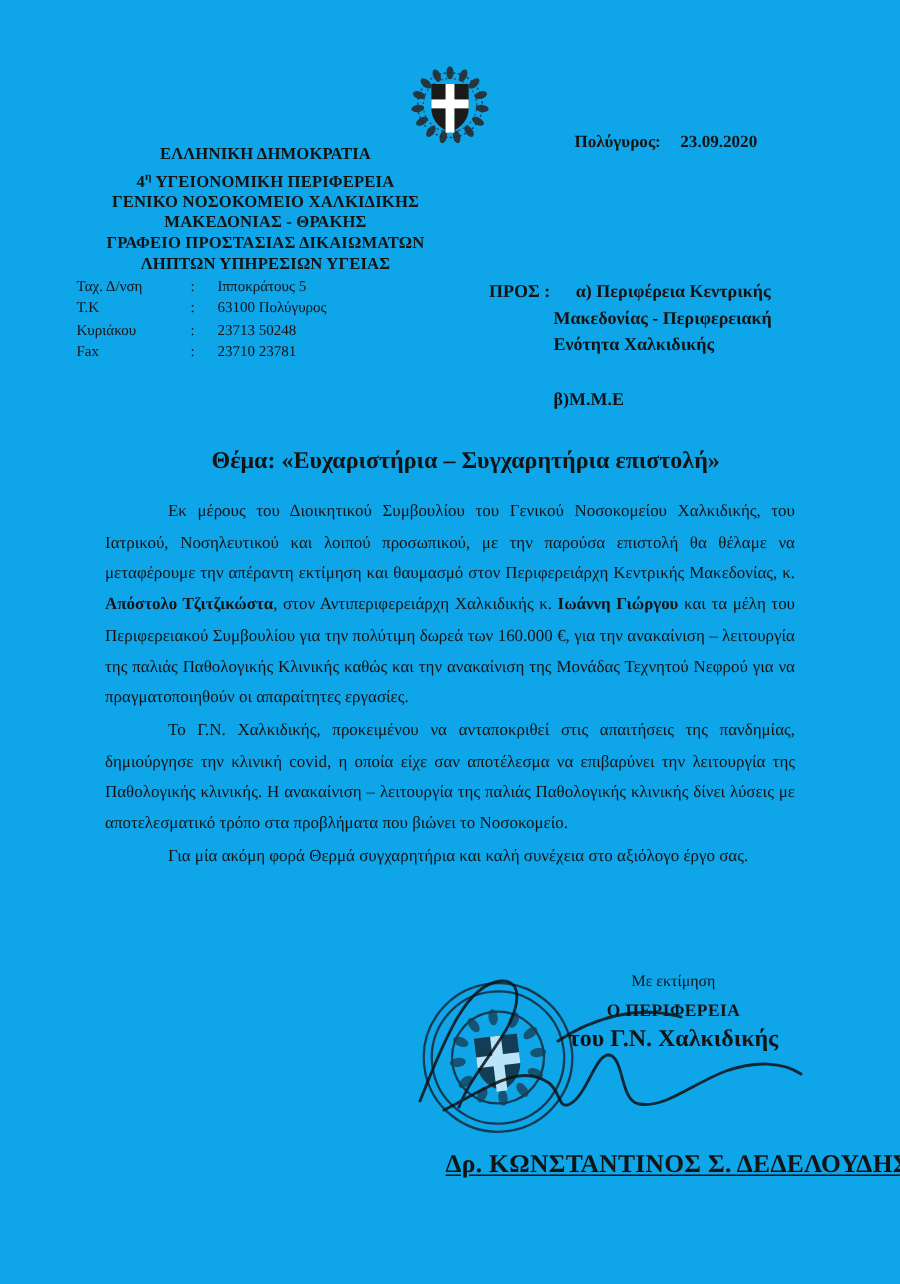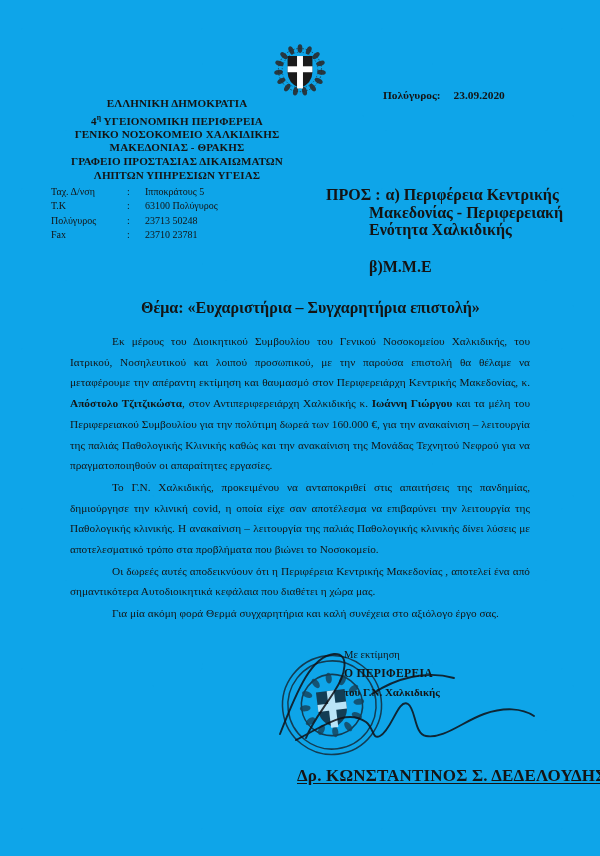--- a/index.html
+++ b/index.html
@@ -84,27 +84,27 @@
   .contact .col { width: 16px; }
   .contact .val { padding-left: 2px; }
   .contact .email-val {
     text-decoration: underline;
   }
   
   .recipient {
     position: absolute;
     top: 186px;
     left: 326px;
-    font-size: 16px;
+    font-size: 12px;
     font-weight: bold;
     line-height: 17.5px;
   }
   .recipient .r-row { display: flex; }
   .recipient .r-key { white-space: nowrap; }
-  .recipient .r-body { margin-left: 5px; }
+  .recipient .r-body { margin-left: 17px; }
   .recipient .r-indent { padding-left: 43px; }
   .recipient .r-second {
     margin-top: 19px;
     padding-left: 43px;
   }
   
   .subject {
     position: absolute;
     top: 299px;
     left: 141px;
@@ -127,31 +127,31 @@
     margin: 1px 0 0 0;
     text-indent: 42px;
   }
   .body-text b { font-weight: bold; }
   
   .sig {
     position: absolute;
     top: 645px;
     left: 344px;
     width: 210px;
-    text-align: left;
+    text-align: center;
     font-size: 10.6px;
     line-height: 19px;
   }
   .sig .sig-regards { font-weight: normal; }
   .sig .sig-title {
     font-weight: bold;
     font-size: 11.6px;
     letter-spacing: 0.3px;
   }
-  .sig .sig-sub { font-weight: bold; font-size: 11px; }
+  .sig .sig-sub { font-weight: bold; font-size: 16px; }
   .sig-name {
     position: absolute;
     top: 766px;
     left: 277px;
     font-weight: bold;
     font-size: 17px;
     letter-spacing: 0.2px;
     white-space: nowrap;
     text-decoration: underline;
     text-underline-offset: 2px;
@@ -249,21 +249,21 @@
         <td class="lbl">Ταχ. Δ/νση</td>
         <td class="col">:</td>
         <td class="val">Ιπποκράτους 5</td>
       </tr>
       <tr>
         <td class="lbl">Τ.Κ</td>
         <td class="col">:</td>
         <td class="val">63100 Πολύγυρος</td>
       </tr>
       <tr>
-        <td class="lbl">Πολύγυρος</td>
+        <td class="lbl">Κυριάκου</td>
         <td class="col">:</td>
         <td class="val">23713 50248</td>
       </tr>
       <tr>
         <td class="lbl">Fax</td>
         <td class="col">:</td>
         <td class="val">23710 23781</td>
       </tr>
     </tbody>
   </table>
@@ -276,21 +276,20 @@
     <div class="r-indent">Μακεδονίας -  Περιφερειακή</div>
     <div class="r-indent">Ενότητα Χαλκιδικής</div>
     <div class="r-second">β)Μ.Μ.Ε</div>
   </div>
 
   <div class="subject">Θέμα: «Ευχαριστήρια – Συγχαρητήρια επιστολή»</div>
 
   <div class="body-text">
     <p><span>Εκ μέρους του Διοικητικού Συμβουλίου του Γενικού Νοσοκομείου Χαλκιδικής, του Ιατρικού,  Νοσηλευτικού και λοιπού προσωπικού, με την παρούσα επιστολή θα θέλαμε να  μεταφέρουμε την απέραντη εκτίμηση και θαυμασμό στον Περιφερειάρχη      Κεντρικής      Μακεδονίας, κ. </span><b>Απόστολο Τζιτζικώστα</b><span>, στον Αντιπεριφερειάρχη Χαλκιδικής κ. </span><b>Ιωάννη Γιώργου</b><span> και τα μέλη του Περιφερειακού Συμβουλίου για την πολύτιμη δωρεά των 160.000 €, για την ανακαίνιση – λειτουργία της  παλιάς Παθολογικής Κλινικής καθώς και την ανακαίνιση της Μονάδας Τεχνητού Νεφρού για  να πραγματοποιηθούν οι απαραίτητες εργασίες.</span></p>
     <p><span>Το Γ.Ν. Χαλκιδικής, προκειμένου να ανταποκριθεί στις απαιτήσεις της πανδημίας, δημιούργησε την κλινική covid, η οποία είχε σαν αποτέλεσμα να επιβαρύνει την λειτουργία της Παθολογικής κλινικής. Η ανακαίνιση – λειτουργία της παλιάς Παθολογικής κλινικής δίνει λύσεις με αποτελεσματικό τρόπο στα προβλήματα που βιώνει το Νοσοκομείο.</span></p>
-    <p><span>Οι  δωρεές αυτές  αποδεικνύουν ότι η Περιφέρεια Κεντρικής Μακεδονίας , αποτελεί ένα από σημαντικότερα Αυτοδιοικητικά  κεφάλαια που διαθέτει η χώρα μας.</span></p>
     <p><span>Για μία ακόμη φορά Θερμά συγχαρητήρια και καλή συνέχεια στο αξιόλογο έργο σας.</span></p>
   </div>
 
   <svg class="stamp" viewBox="0 0 120 120">
     <g fill="none" stroke="#15151a" stroke-width="1.7">
       <circle cx="60" cy="60" r="55"></circle>
       <circle cx="60" cy="60" r="49"></circle>
       <circle cx="60" cy="60" r="34"></circle>
     </g>
     <g fill="#1a1a20" opacity="0.8">

